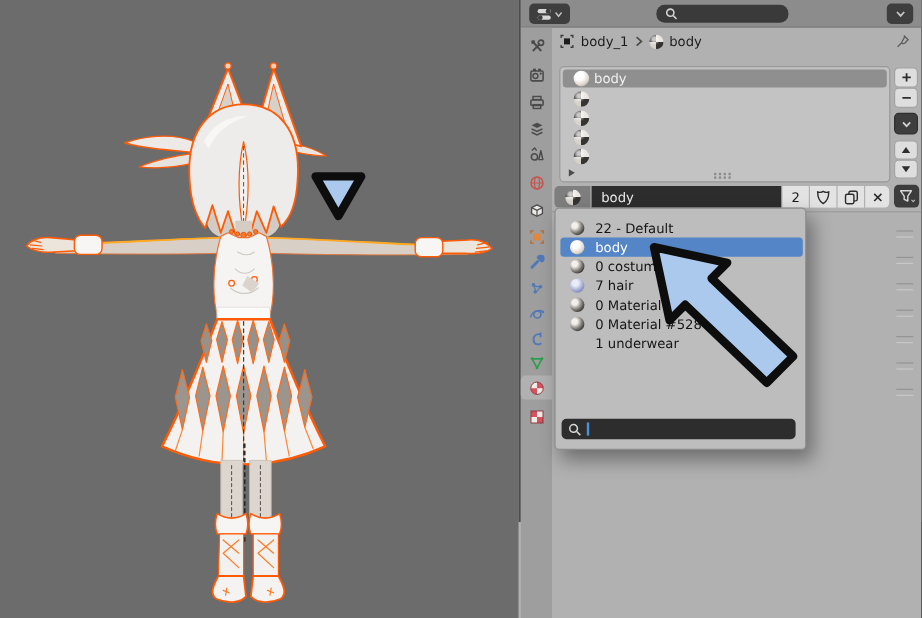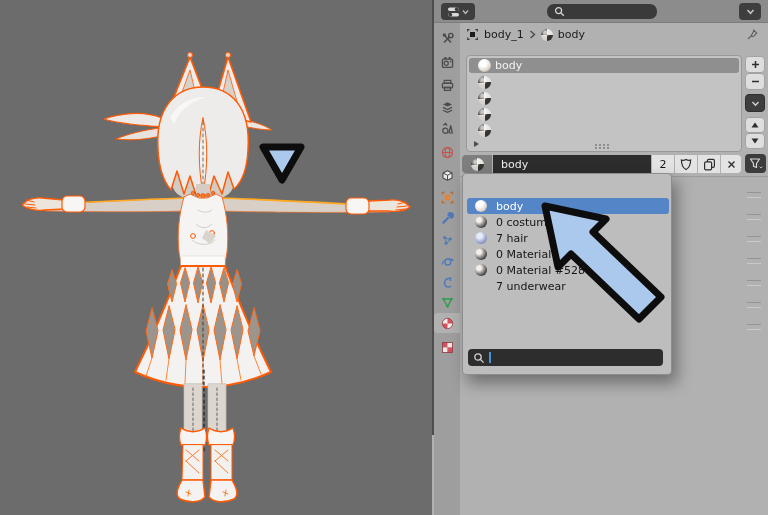--- a/index.html
+++ b/index.html
@@ -447,20 +447,24 @@
 
       <div class="gripmark" style="top:169px"></div>
       <div class="gripmark" style="top:191px"></div>
       <div class="gripmark" style="top:213px"></div>
       <div class="gripmark" style="top:235px"></div>
       <div class="gripmark" style="top:257px"></div>
       <div class="gripmark" style="top:279px"></div>
       <div class="gripmark" style="top:301px"></div>
 
       <div class="dropdown">
+        <div class="dd-item" style="top:8px">
+          <span class="sph sph-dark"></span>
+          <span>22 - Default</span>
+        </div>
         <div class="dd-item sel" style="top:24px">
           <span class="sph sph-light"></span>
           <span>body</span>
         </div>
         <div class="dd-item" style="top:40px">
           <span class="sph sph-dark"></span>
           <span>0 costume</span>
         </div>
         <div class="dd-item" style="top:56px">
           <span class="sph sph-blue"></span>
@@ -469,21 +473,21 @@
         <div class="dd-item" style="top:72px">
           <span class="sph sph-dark"></span>
           <span>0 Material #499</span>
         </div>
         <div class="dd-item" style="top:88px">
           <span class="sph sph-dark"></span>
           <span>0 Material #528</span>
         </div>
         <div class="dd-item" style="top:104px">
           <span class="noicon"></span>
-          <span>7 underwear</span>
+          <span>1 underwear</span>
         </div>
         <div class="dd-search">
           <svg class="icon" width="12" height="12" viewBox="0 0 12 12">
             <circle cx="5" cy="5" r="3.2" fill="none" stroke="#d5d5d5" stroke-width="1.3"></circle>
             <line x1="7.6" y1="7.6" x2="10.6" y2="10.6" stroke="#d5d5d5" stroke-width="1.3"></line>
           </svg>
           <span class="cursor"></span>
           <span></span>
         </div>
       </div>

